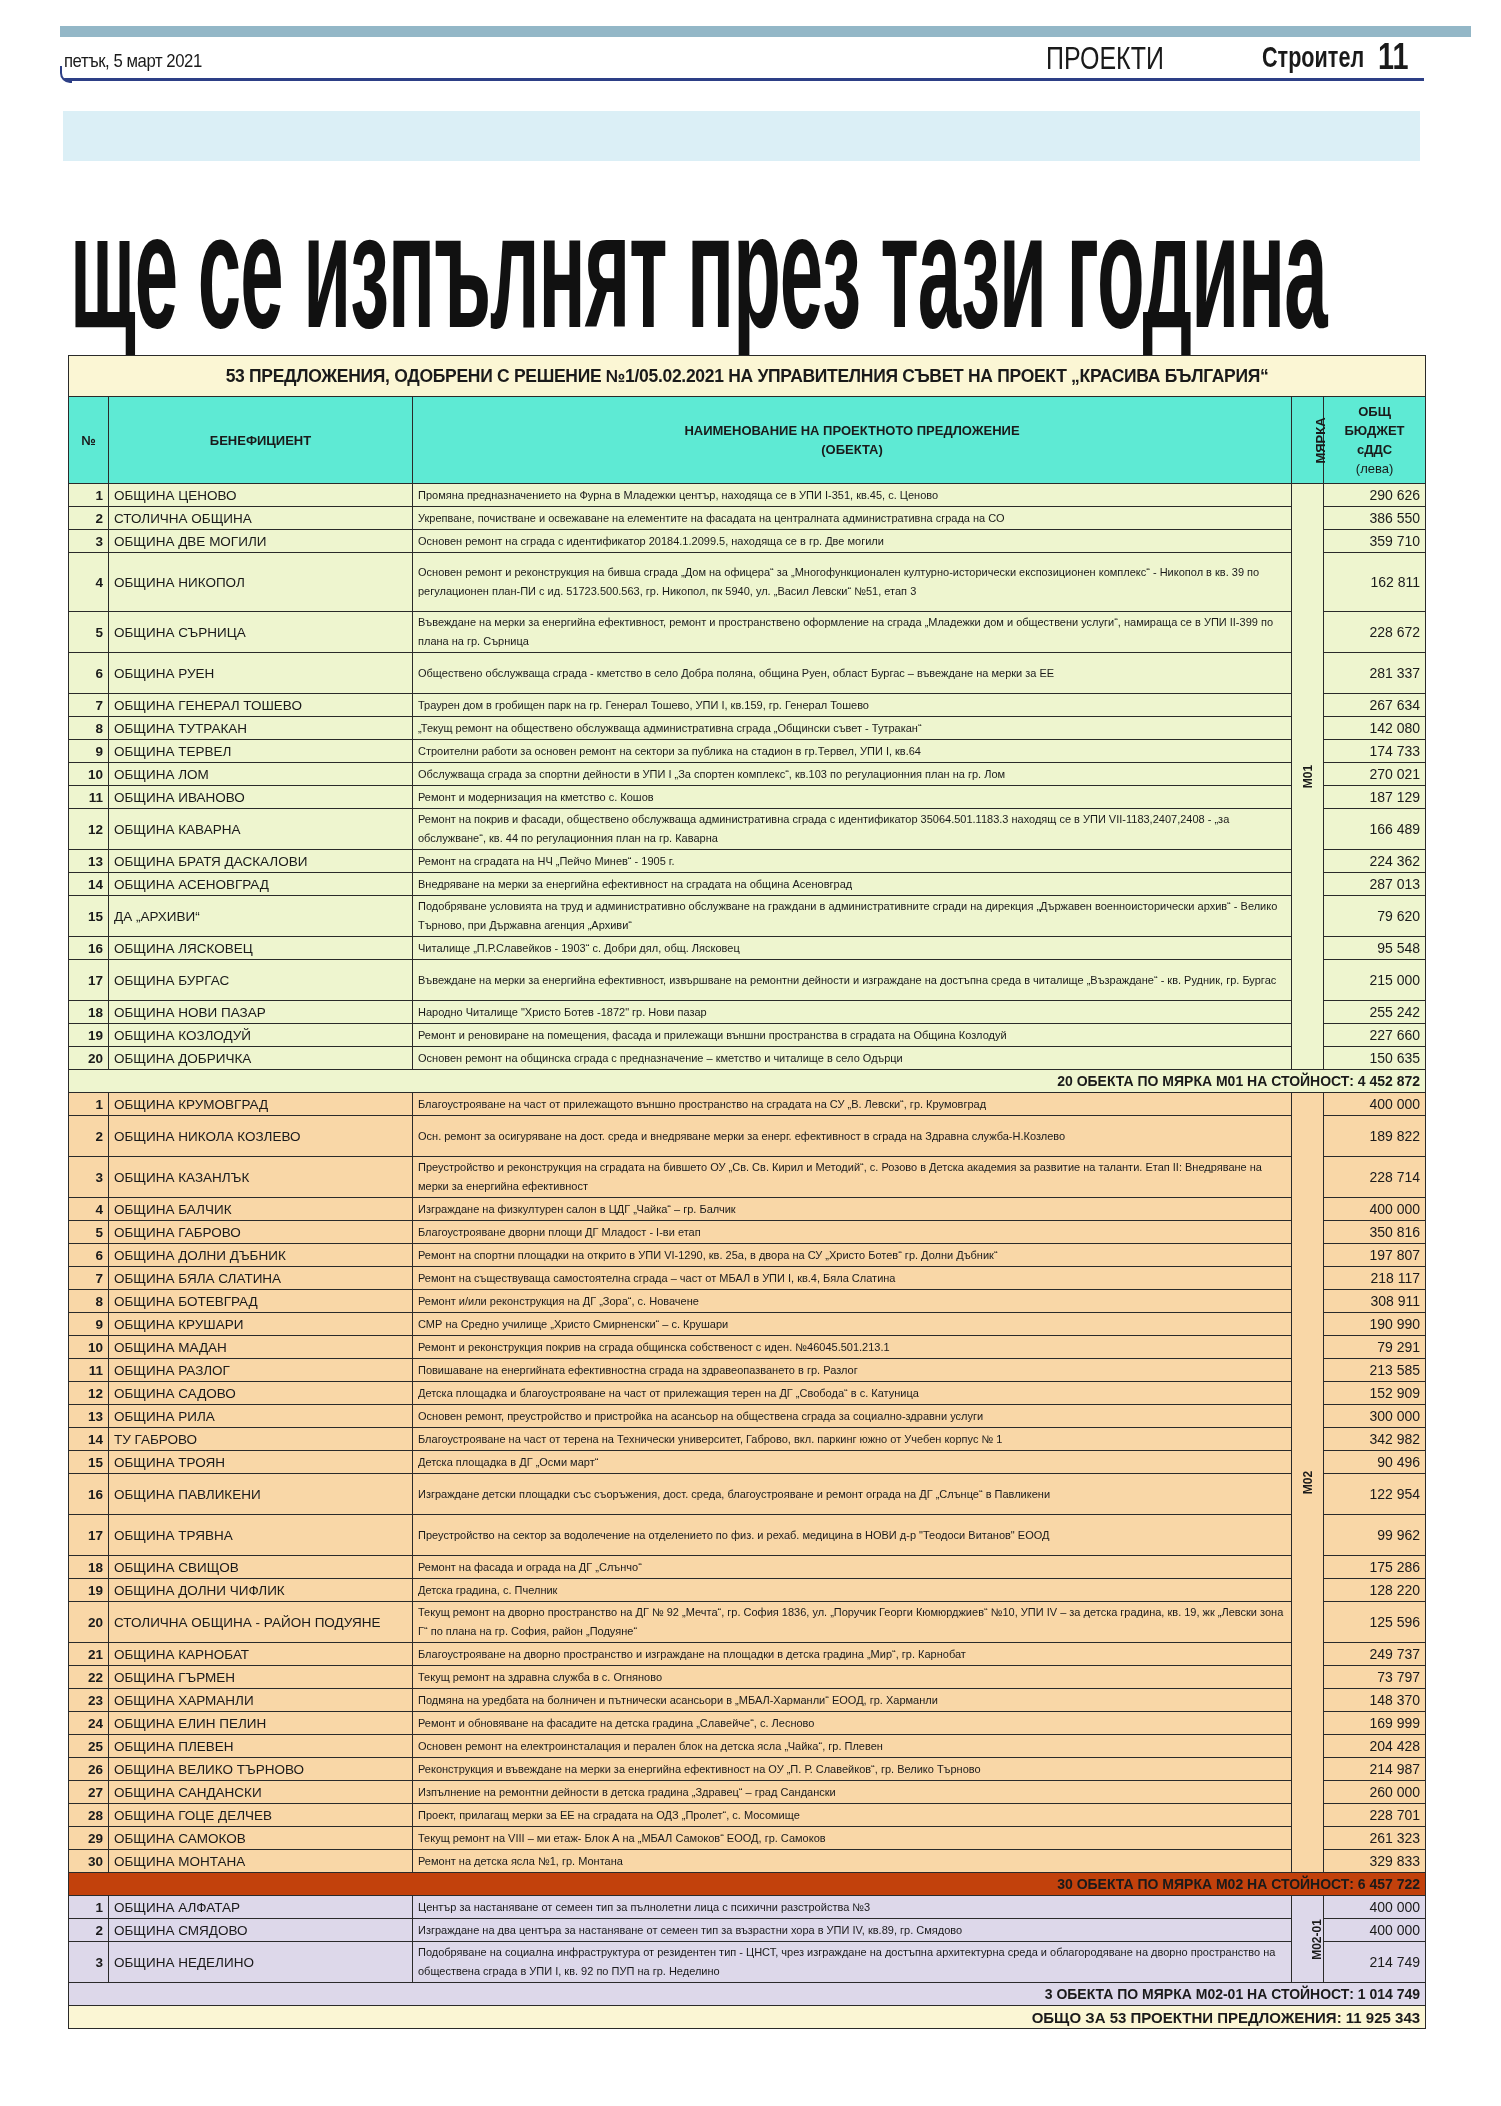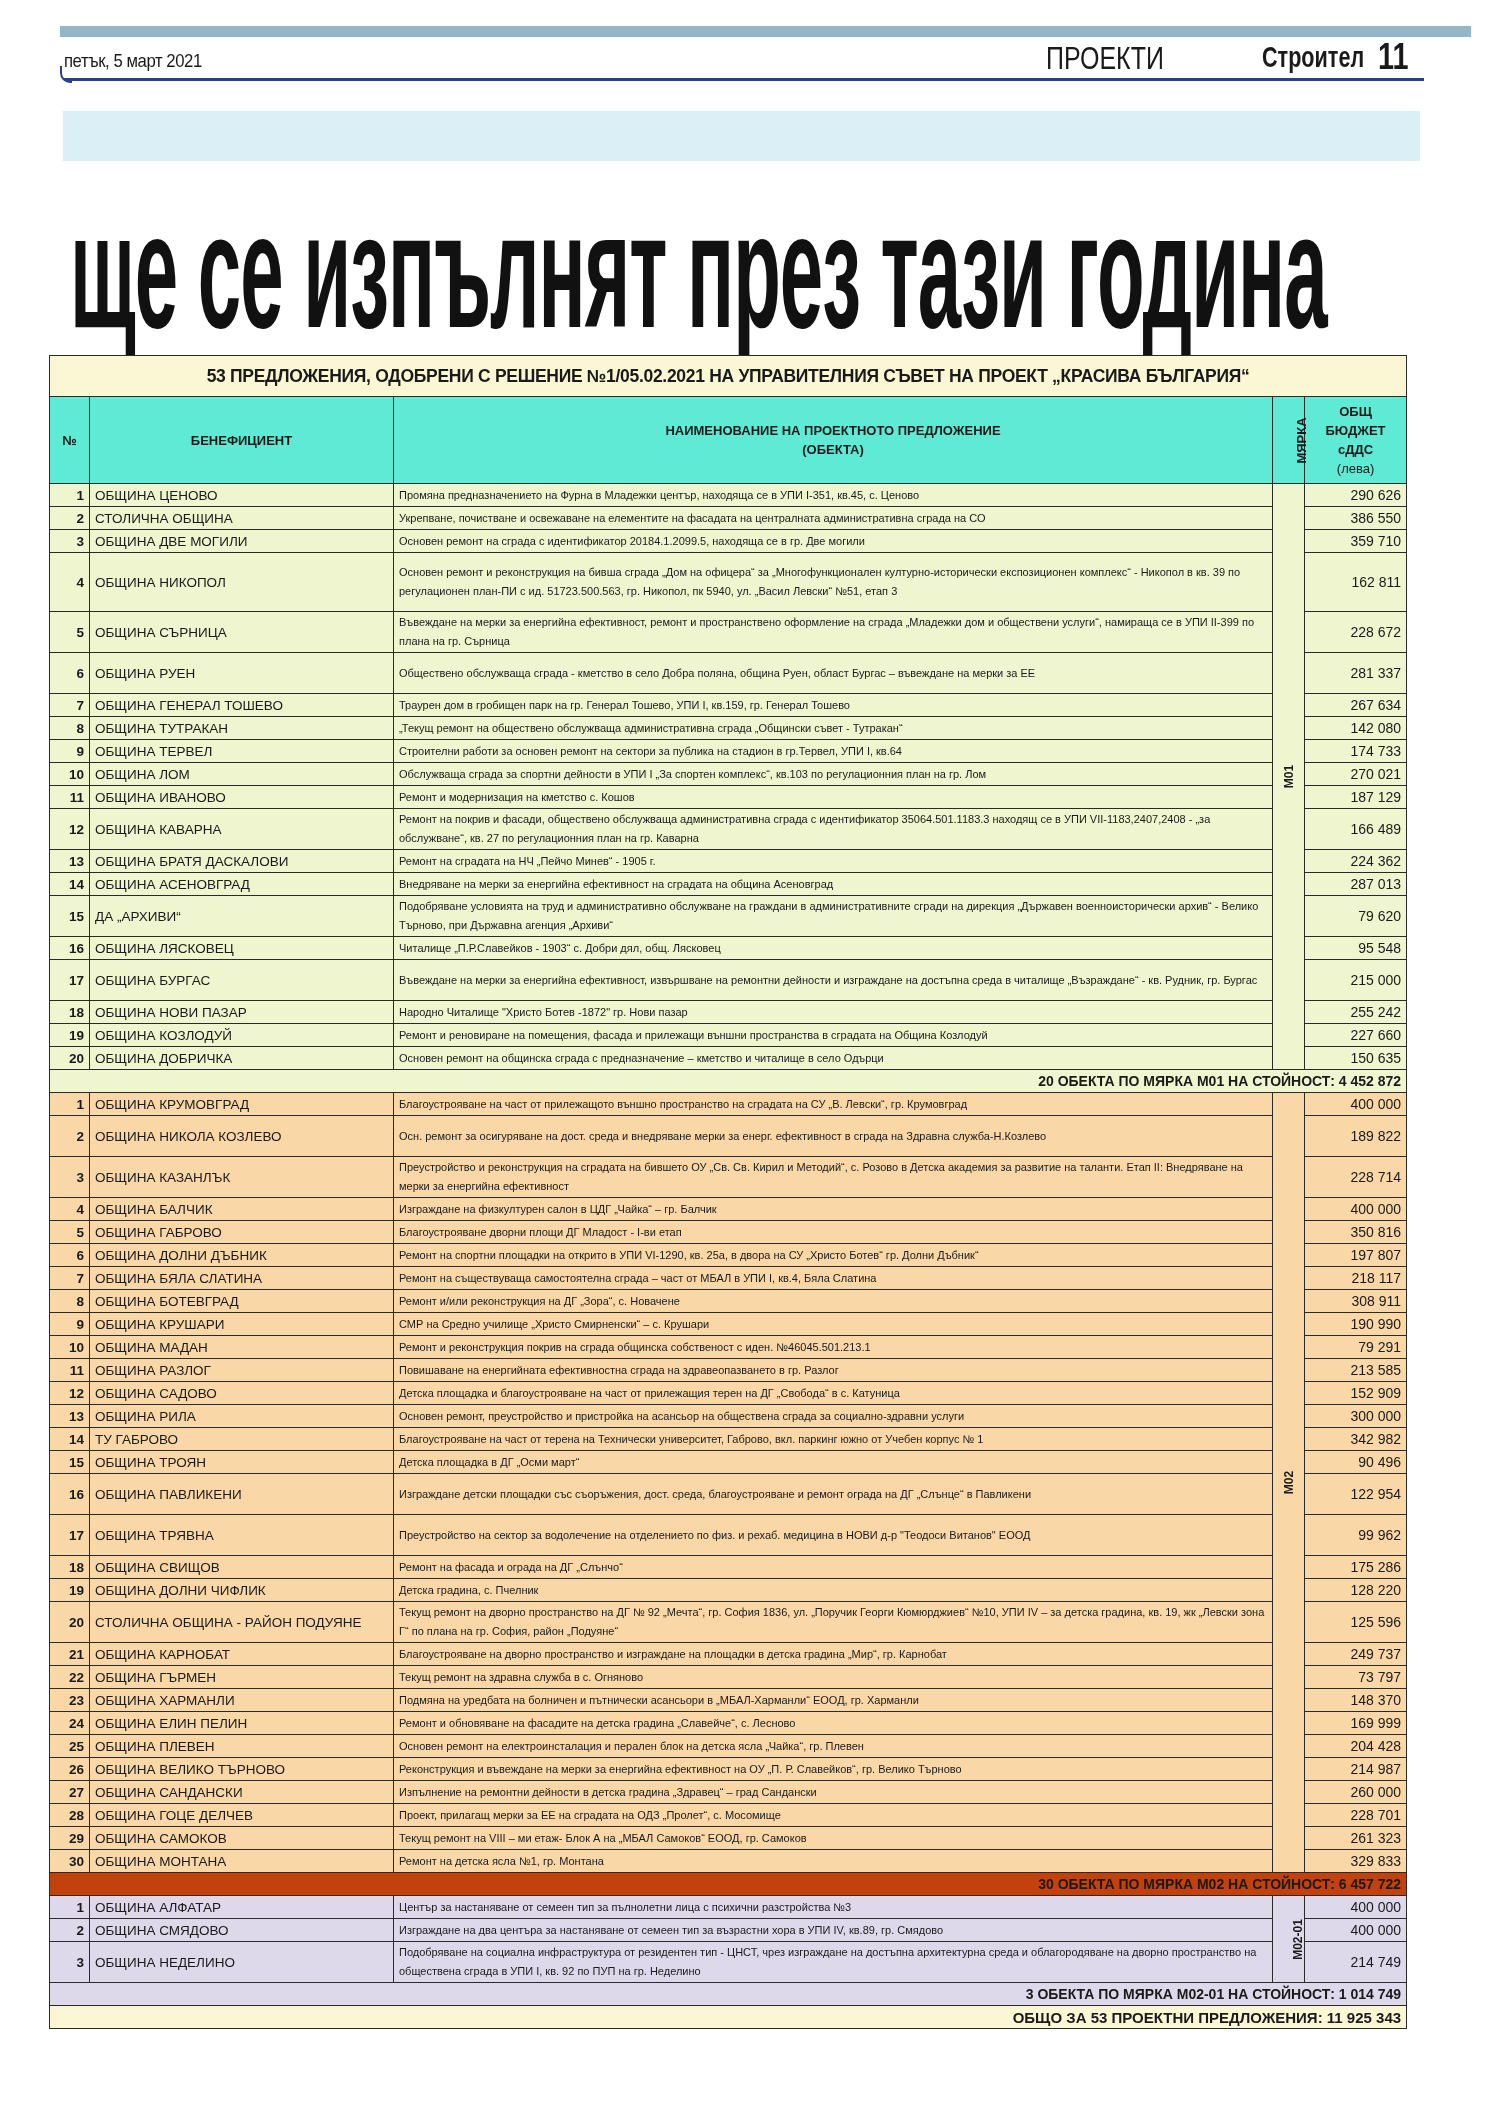--- a/index.html
+++ b/index.html
@@ -7,21 +7,21 @@
   .topbar { position:absolute; left:60px; top:26px; width:1411px; height:11px; background:#93b7c7; }
   .date { position:absolute; left:64px; top:50px; font-size:19px; font-family:"Liberation Sans Narrow","Liberation Sans", sans-serif; letter-spacing:-0.5px; transform:scaleX(0.88); transform-origin:left; }
   .rule { position:absolute; left:64px; top:78px; width:1360px; height:3px; background:#2d3f86; border-bottom-left-radius:8px; }
   .rule-curve { position:absolute; left:60px; top:66px; width:10px; height:15px; border-left:2px solid #2d3f86; border-bottom:2px solid #2d3f86; border-bottom-left-radius:10px; }
   .section { position:absolute; left:1046px; top:40px; font-size:32px; font-weight:normal; transform:scaleX(0.78); transform-origin:left; letter-spacing:0; }
   .brand { position:absolute; left:1262px; top:40px; font-size:30px; font-weight:bold; transform:scaleX(0.72); transform-origin:left; }
   .pagenum { position:absolute; left:1378px; top:36px; font-size:36px; font-weight:bold; transform:scaleX(0.8); transform-origin:left; }
   .bluebox { position:absolute; left:63px; top:111px; width:1357px; height:50px; background:#dbeff6; }
   .headline { position:absolute; left:70px; top:188px; font-size:156px; font-weight:bold; line-height:1; letter-spacing:-2px; transform:scaleX(0.5) scaleY(1.05); transform-origin:left top; white-space:nowrap; color:#111; }
 
-  table.main { position:absolute; left:49px; top:355px; width:1357px; border-collapse:collapse; font-size:13.5px; table-layout:fixed; }
+  table.main { position:absolute; left:68px; top:355px; width:1357px; border-collapse:collapse; font-size:13.5px; table-layout:fixed; }
   table.main td, table.main th { border:1.3px solid #2a2a2a; padding:0 5px; vertical-align:middle; line-height:19px; }
   .title-row td { background:#fbf6d4; height:40px; text-align:center; font-weight:bold; font-size:17.5px; letter-spacing:-0.3px; }
   .hdr th { background:#5eead4; height:86px; font-size:13px; font-weight:bold; }
   .hdr th.vert span { display:inline-block; transform:rotate(-90deg); white-space:nowrap; font-size:13px; }
   td.num { text-align:right; font-weight:bold; padding-right:4px; }
   td.val { text-align:right; padding-right:6px; font-size:14px; }
   td.desc { font-size:11px; }
   td.benef { font-size:13.5px; }
   .m01 td { background:#eef5cf; }
   .m02 td { background:#f9d7a7; }
@@ -140,21 +140,21 @@
       </tr>
       <tr class="m01 r1">
         <td class="num">11</td>
         <td class="benef">ОБЩИНА ИВАНОВО</td>
         <td class="desc">Ремонт и модернизация на кметство с. Кошов</td>
         <td class="val">187 129</td>
       </tr>
       <tr class="m01 r2">
         <td class="num">12</td>
         <td class="benef">ОБЩИНА КАВАРНА</td>
-        <td class="desc">Ремонт на покрив и фасади, обществено обслужваща административна сграда с идентификатор 35064.501.1183.3 находящ се в УПИ VII-1183,2407,2408 - „за обслужване“, кв. 27 по регулационния план на гр. Каварна</td>
+        <td class="desc">Ремонт на покрив и фасади, обществено обслужваща административна сграда с идентификатор 35064.501.1183.3 находящ се в УПИ VII-1183,2407,2408 - „за обслужване“, кв. 44 по регулационния план на гр. Каварна</td>
         <td class="val">166 489</td>
       </tr>
       <tr class="m01 r1">
         <td class="num">13</td>
         <td class="benef">ОБЩИНА БРАТЯ ДАСКАЛОВИ</td>
         <td class="desc">Ремонт на сградата на НЧ „Пейчо Минев“ - 1905 г.</td>
         <td class="val">224 362</td>
       </tr>
       <tr class="m01 r1">
         <td class="num">14</td>

